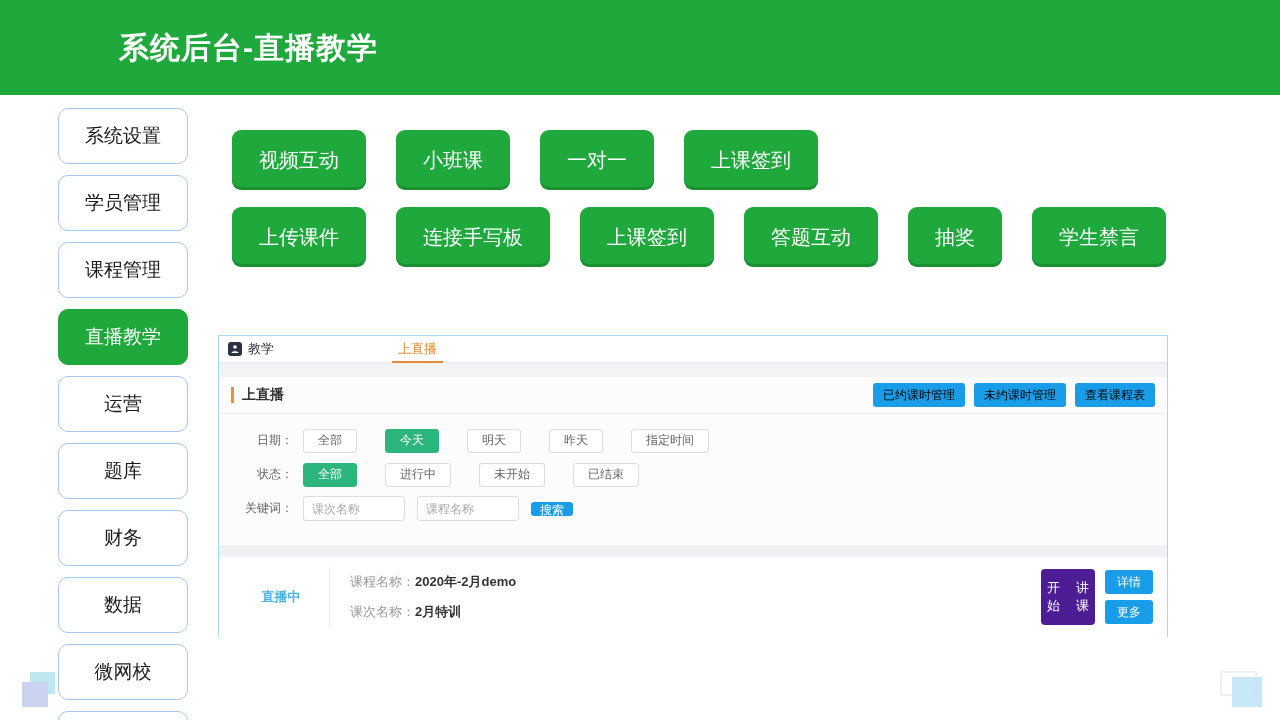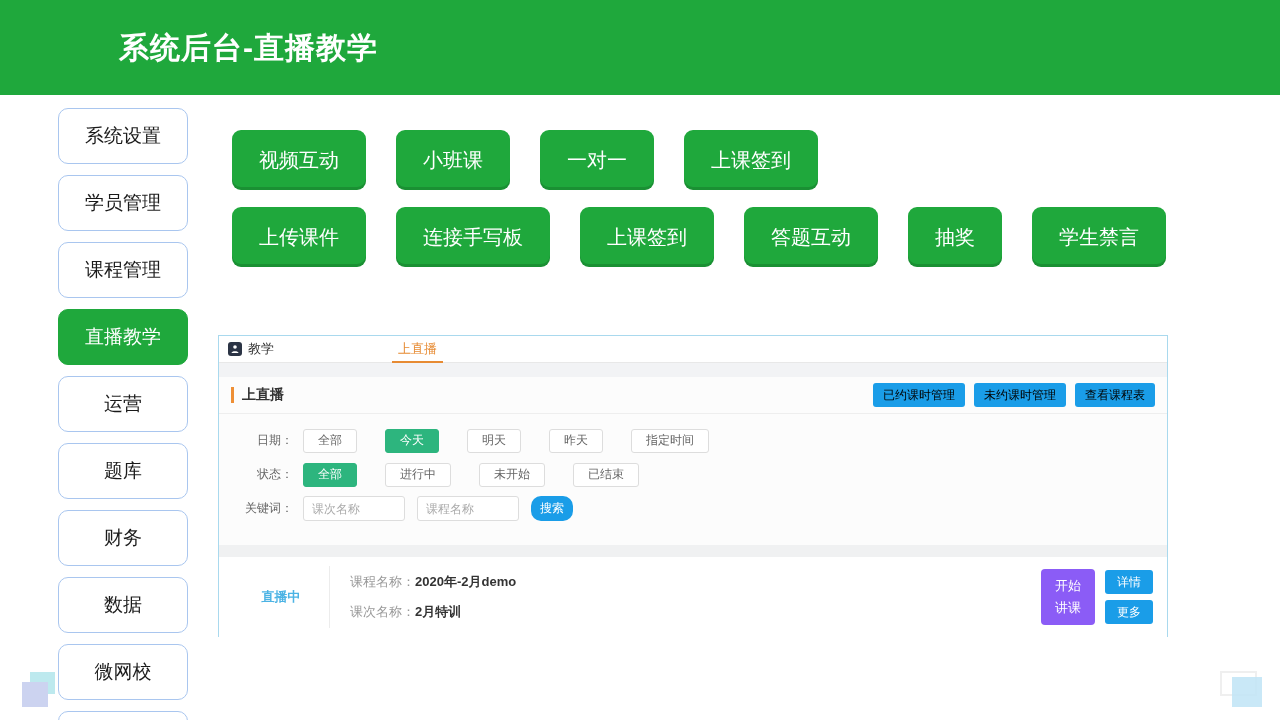--- a/index.html
+++ b/index.html
@@ -58,36 +58,36 @@
   .f-row { display:flex; align-items:center; margin-bottom:9px; height:25px; }
   .f-label { width:58px; text-align:right; margin-right:10px; font-size:12px; color:#666; }
   .chip { height:24px; padding:0 14px; margin-right:28px; background:#fff;
           border:1px solid #ddd; border-radius:3px; color:#666; font-size:12px;
           cursor:pointer; display:flex; align-items:center; }
   .chip.active { background:#2db57e; border-color:#2db57e; color:#fff; }
   .kw-input { width:102px; height:25px; margin-right:12px; border:1px solid #ddd;
               border-radius:3px; padding:0 8px; font-size:12px; color:#333;
               background:#fff; font-family:"Liberation Sans", sans-serif; }
   .kw-input::placeholder { color:#aaa; }
-  .search-btn { height:25px; padding:0 9px; background:#1a9de8; color:#fff;
-                font-size:12px; border:none; border-radius:10px; cursor:pointer; }
+  .search-btn { height:14px; padding:0 9px; background:#1a9de8; color:#fff;
+                font-size:12px; border:none; border-radius:3px; cursor:pointer; }
 
   .course-row { height:80px; background:#fff; display:flex; align-items:center;
                 padding:0 14px; }
   .live-status { width:96px; text-align:center; color:#4cb3e4; font-size:13px;
                  font-weight:bold; }
   .v-div { width:1px; height:62px; background:#ececec; margin-right:20px; }
   .course-info { display:flex; flex-direction:column; gap:12px; font-size:13px; }
   .lab { color:#999; }
   .val { color:#333; font-weight:bold; }
   .meta-line { display:flex; gap:34px; }
   .course-actions { margin-left:auto; display:flex; align-items:center; }
-  .start-btn { width:54px; height:56px; background:#8b5cf6; border:none;
+  .start-btn { width:54px; height:56px; background:#4c1d95; border:none;
                border-radius:4px; color:#fff; font-size:13px; cursor:pointer;
-               display:flex; flex-direction:column; align-items:center;
+               display:flex; flex-direction:row; align-items:center;
                justify-content:center; gap:4px; }
   .side-actions { display:flex; flex-direction:column; gap:6px; margin-left:10px; }
   .small-blue { width:48px; height:24px; background:#1a9de8; border:none;
                 border-radius:3px; color:#fff; font-size:12px; cursor:pointer; }
 
   
   .sq { position:absolute; }
   .sq-cyan-l  { left:30px;  top:672px; width:25px; height:22px; background:#bde9ee; }
   .sq-lav-l   { left:22px;  top:682px; width:26px; height:25px; background:#ccd3f0; }
   .sq-line-r  { left:1220px; top:671px; width:37px; height:25px;

